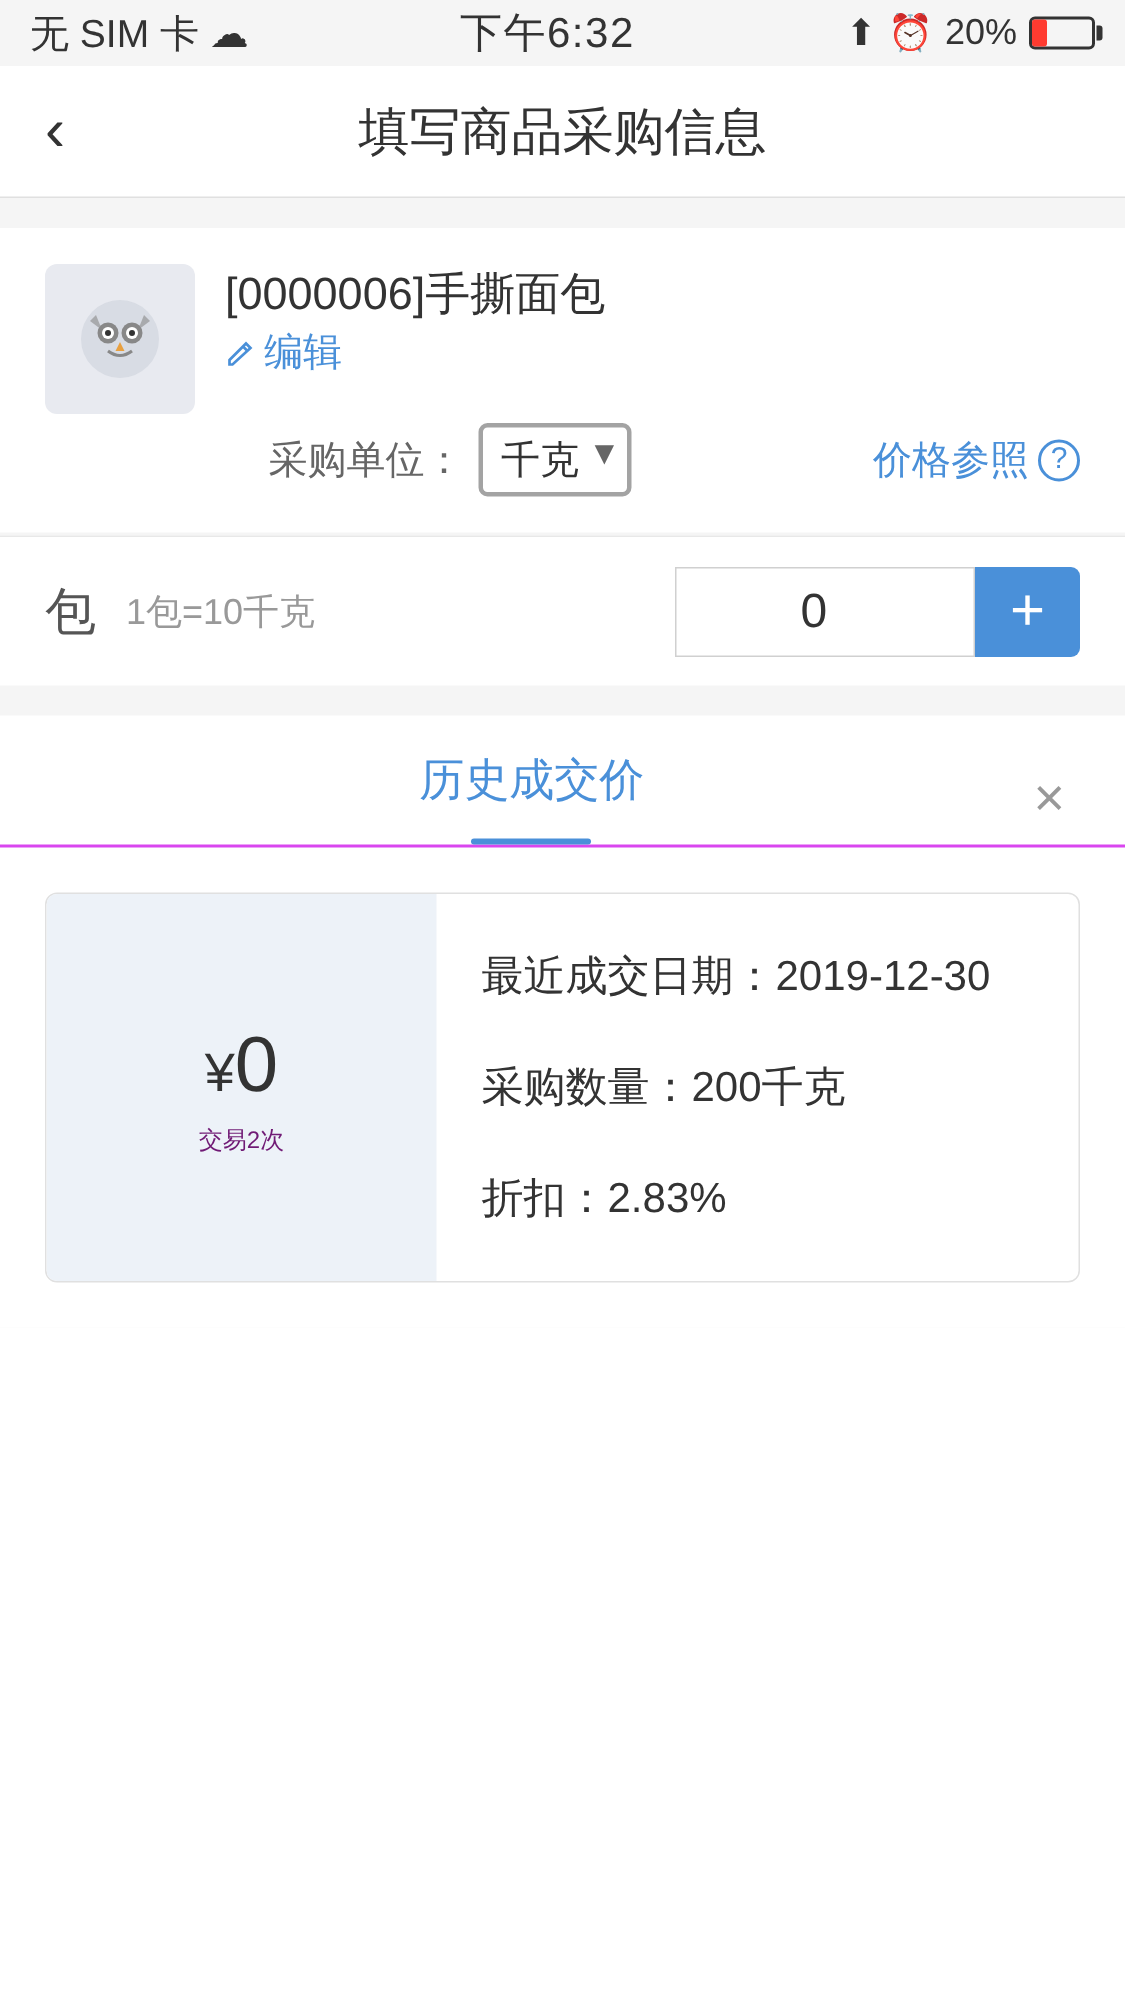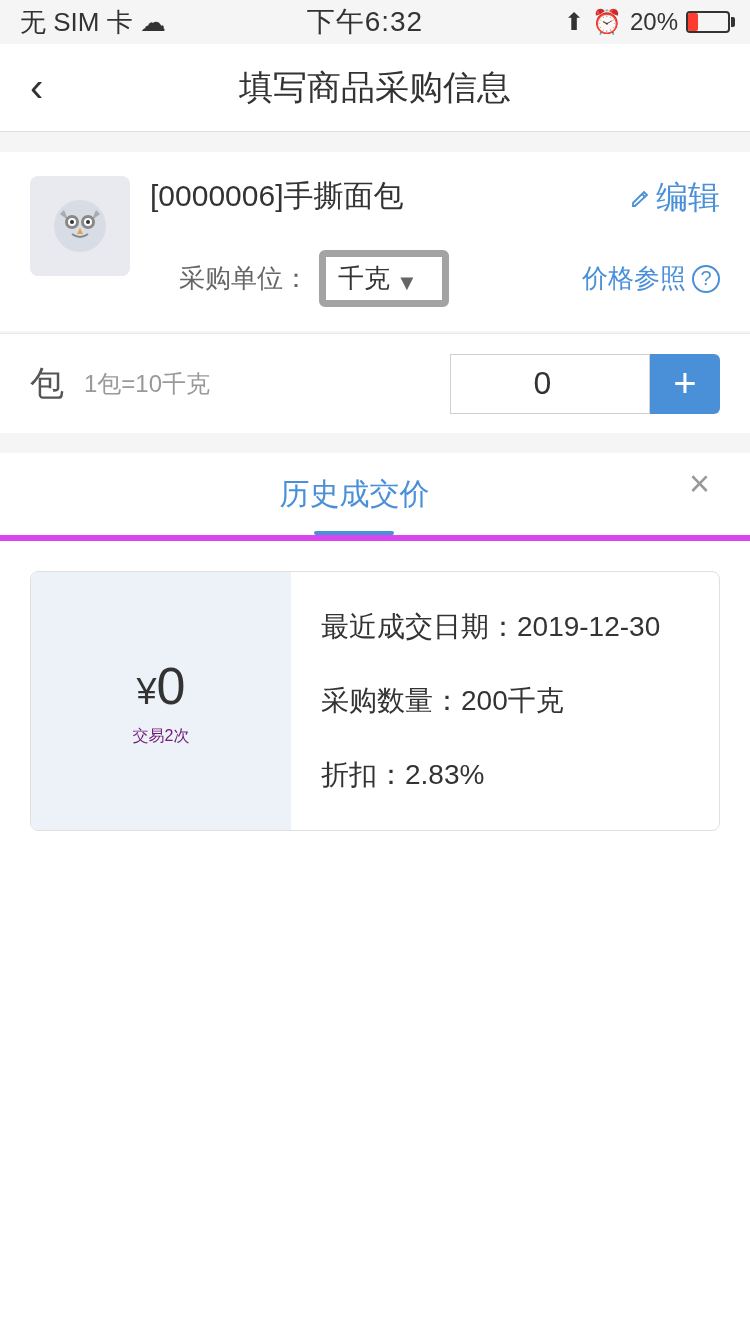--- a/index.html
+++ b/index.html
@@ -115,28 +115,29 @@
       flex-shrink: 0;
     }
     .product-info {
       flex: 1;
     }
     .product-top-row {
       display: flex;
       justify-content: space-between;
       align-items: flex-start;
       margin-bottom: 30px;
+      flex-direction: column;
     }
     .product-name {
       font-size: 30px;
       font-weight: 500;
       color: #333;
     }
     .edit-btn {
-      font-size: 32px;
+      font-size: 26px;
       color: #4a90d9;
       display: flex;
       align-items: center;
       gap: 4px;
       cursor: pointer;
       white-space: nowrap;
     }
     .edit-icon-svg {
       width: 22px;
       height: 22px;
@@ -148,29 +149,29 @@
     }
     .unit-left {
       display: flex;
       align-items: center;
       gap: 10px;
       font-size: 26px;
       color: #666;
       margin-left: 29px;
     }
     .unit-select {
-      border: 7px solid #a3a3a3;
+      border: 3px solid #a3a3a3;
       border-radius: 6px;
-      padding: 4px 24px 4px 12px;
+      padding: 4px 4px 4px 12px;
       font-size: 26px;
       color: #333;
       background: #fff;
       position: relative;
       display: flex;
-      align-items: flex-end;
+      align-items: flex-start;
       gap: 6px;
       cursor: pointer;
     }
     .unit-select-arrow {
       font-size: 22px;
       color: #666;
     }
     .price-ref {
       font-size: 26px;
       color: #4a90d9;
@@ -242,23 +243,23 @@
       border-radius: 0 6px 6px 0;
     }
 
     
     .tabs-section {
       background: #fff;
       margin-top: 20px;
     }
     .tabs-header {
       display: flex;
-      align-items: flex-start;
+      align-items: flex-end;
       height: 88px;
-      border-bottom: 6px solid #d946ef;
+      border-bottom: 2px solid #d946ef;
       padding: 0 30px;
     }
     .tab-item {
       flex: 1;
       display: flex;
       flex-direction: column;
       align-items: center;
       justify-content: center;
       height: 100%;
       cursor: pointer;

